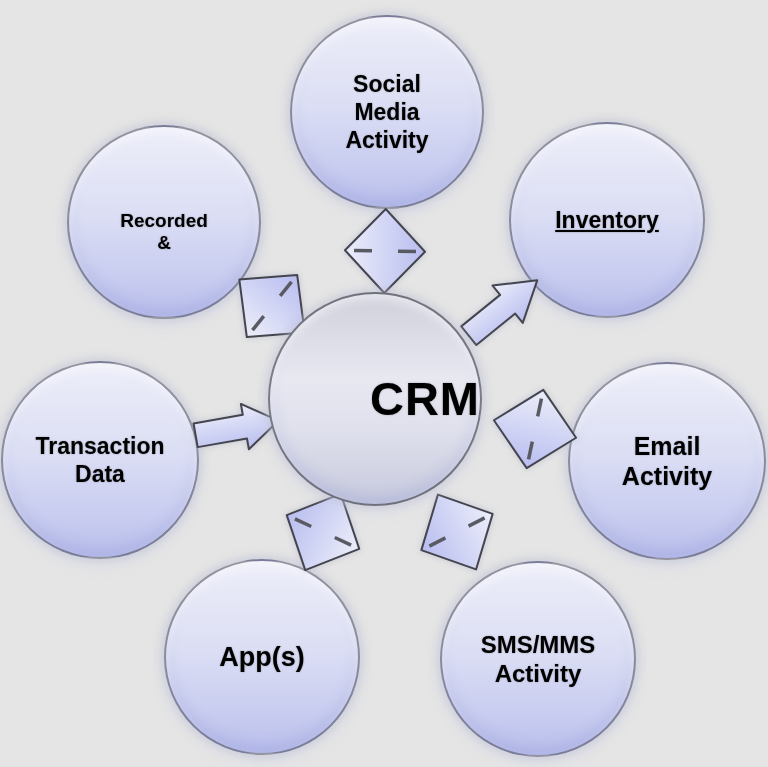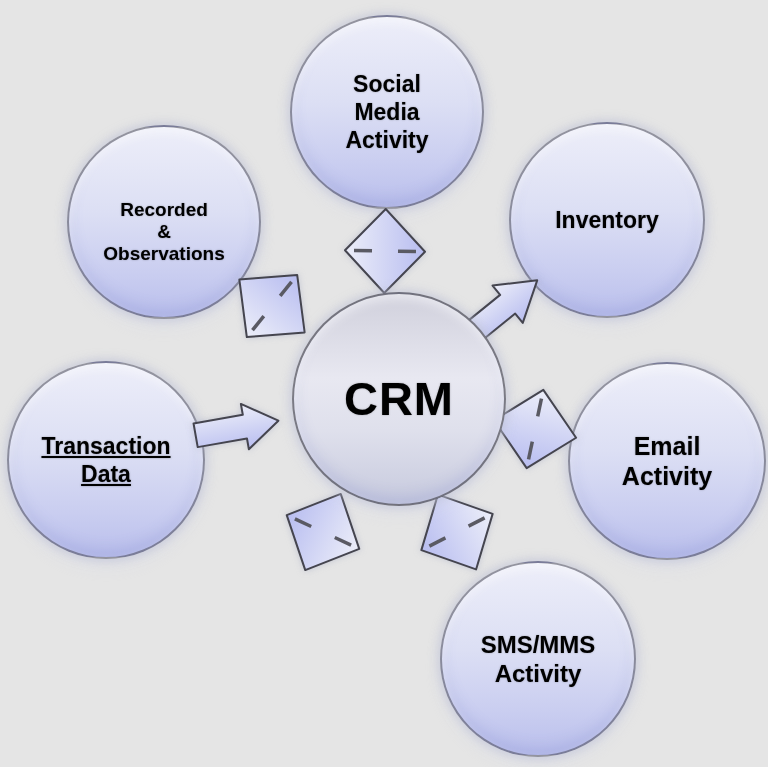--- a/index.html
+++ b/index.html
@@ -20,30 +20,31 @@
     z-index:1;
   }
   .label{
     font-weight:bold;color:#000;font-size:23px;line-height:1.22;
     text-shadow:0 0 2px rgba(0,0,0,0.30);
   }
   
   #n-social      {left:290px;top:15px;  width:190px;height:190px;}
   #n-recorded    {left:67px; top:125px; width:190px;height:190px;}
   #n-inventory   {left:509px;top:122px; width:192px;height:192px;}
-  #n-transaction {left:7px;  top:361px; width:194px;height:194px;text-decoration:underline;}
+  #n-transaction {left:1px;  top:361px; width:194px;height:194px;}
   #n-email       {left:568px;top:362px; width:194px;height:194px;justify-content:center;}
   #n-apps        {left:164px;top:559px; width:192px;height:192px;}
   #n-sms         {left:440px;top:561px; width:192px;height:192px;}
-  #n-crm         {left:292px;top:292px; width:210px;height:210px;z-index:3;
+  #n-crm         {left:268px;top:292px; width:210px;height:210px;z-index:3;
     background:linear-gradient(180deg,#d0d0dc 0%,#e8e8f1 40%,#dfe0ec 65%,#c7cade 100%);
     border:2px solid rgba(52,52,62,0.6);
+    justify-content:flex-end;
   }
   #n-recorded  .label{font-size:19px;line-height:1.15;margin-top:20px;}
-  #n-inventory .label{line-height:1.4;}
+  #n-inventory .label{line-height:1.4;text-decoration:underline;}
   #n-email     .label{font-size:25px;}
   #n-apps      .label{font-size:27px;}
   #n-sms       .label{font-size:24px;}
   #n-crm       .label{font-size:47px;letter-spacing:1px;}
   .overlay{
     position:absolute;left:0;top:0;z-index:2;
     filter:drop-shadow(0 0 3px rgba(172,176,198,0.6));
   }
   .conn polygon,.conn path{
     fill:url(#connGrad);stroke:#45454f;stroke-width:2;stroke-linejoin:round;
@@ -60,21 +61,20 @@
       <div>Social</div>
       <div>Media</div>
       <div>Activity</div>
     </div>
   </div>
 
   <div class="node" id="n-recorded">
     <div class="label">
       <div>Recorded</div>
       <div>&amp;</div>
-      <div>Observations</div>
     </div>
   </div>
 
   <div class="node" id="n-inventory">
     <div class="label">
       <div>Inventory</div>
     </div>
   </div>
 
   <div class="node" id="n-transaction">
@@ -84,20 +84,25 @@
     </div>
   </div>
 
   <div class="node" id="n-email">
     <div class="label">
       <div>Email</div>
       <div>Activity</div>
     </div>
   </div>
 
+  <div class="node" id="n-apps">
+    <div class="label">
+      <div>App(s)</div>
+    </div>
+  </div>
 
   <div class="node" id="n-sms">
     <div class="label">
       <div>SMS/MMS</div>
       <div>Activity</div>
     </div>
   </div>
 
   <svg class="overlay" width="768" height="767" viewBox="0 0 768 767" aria-hidden="true">
     <defs>

